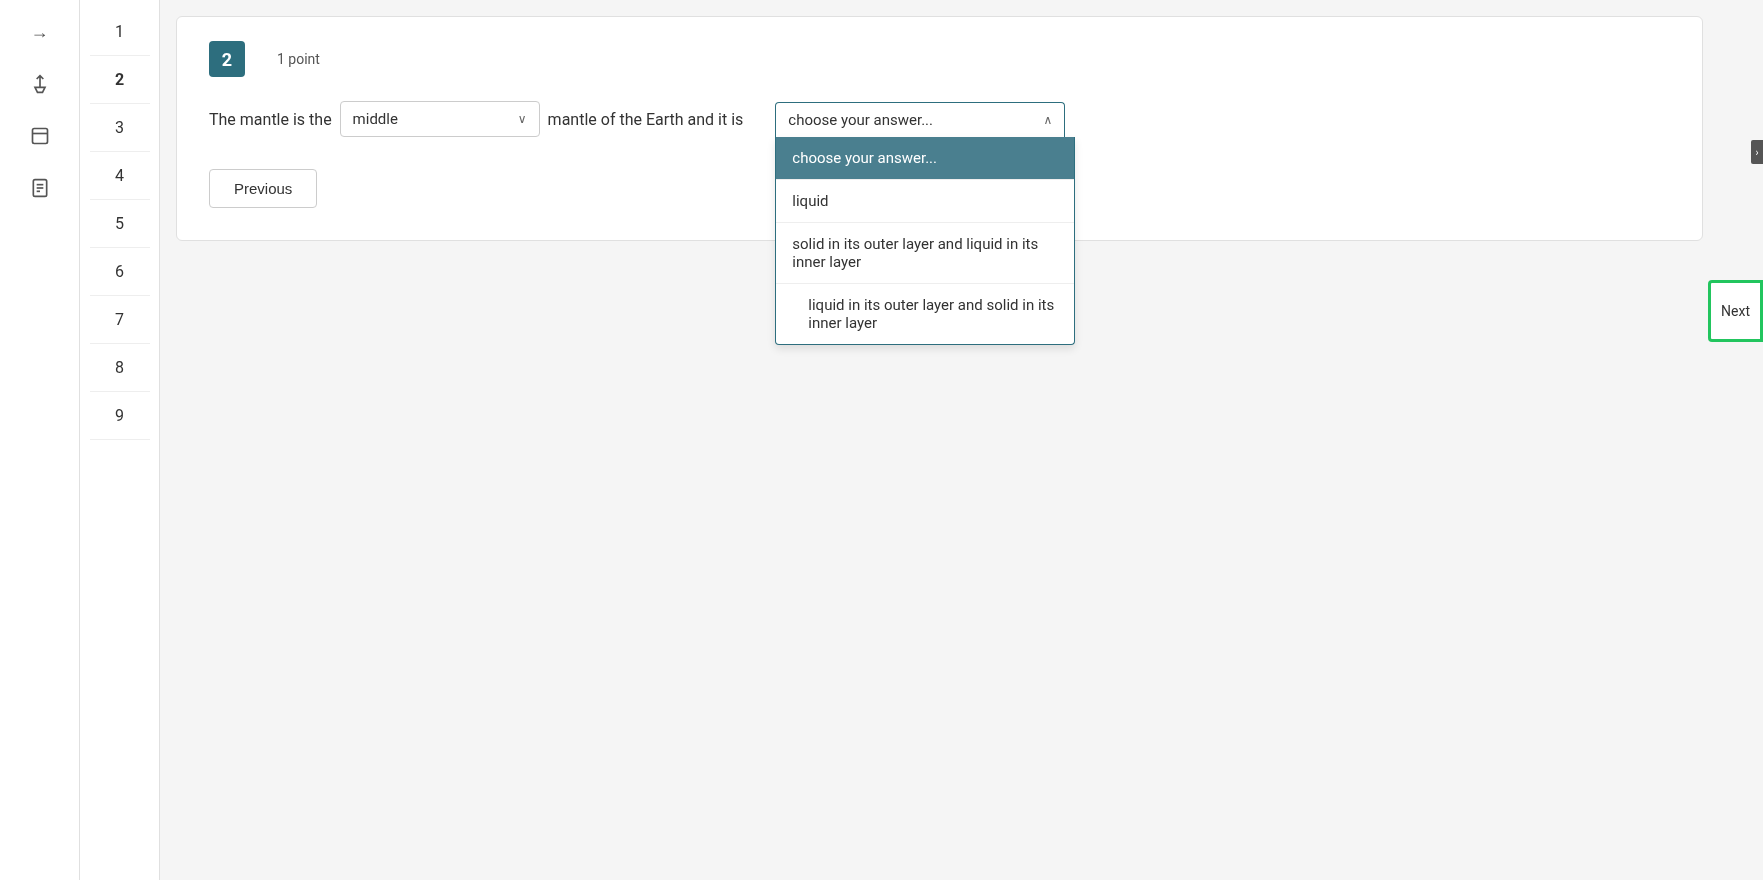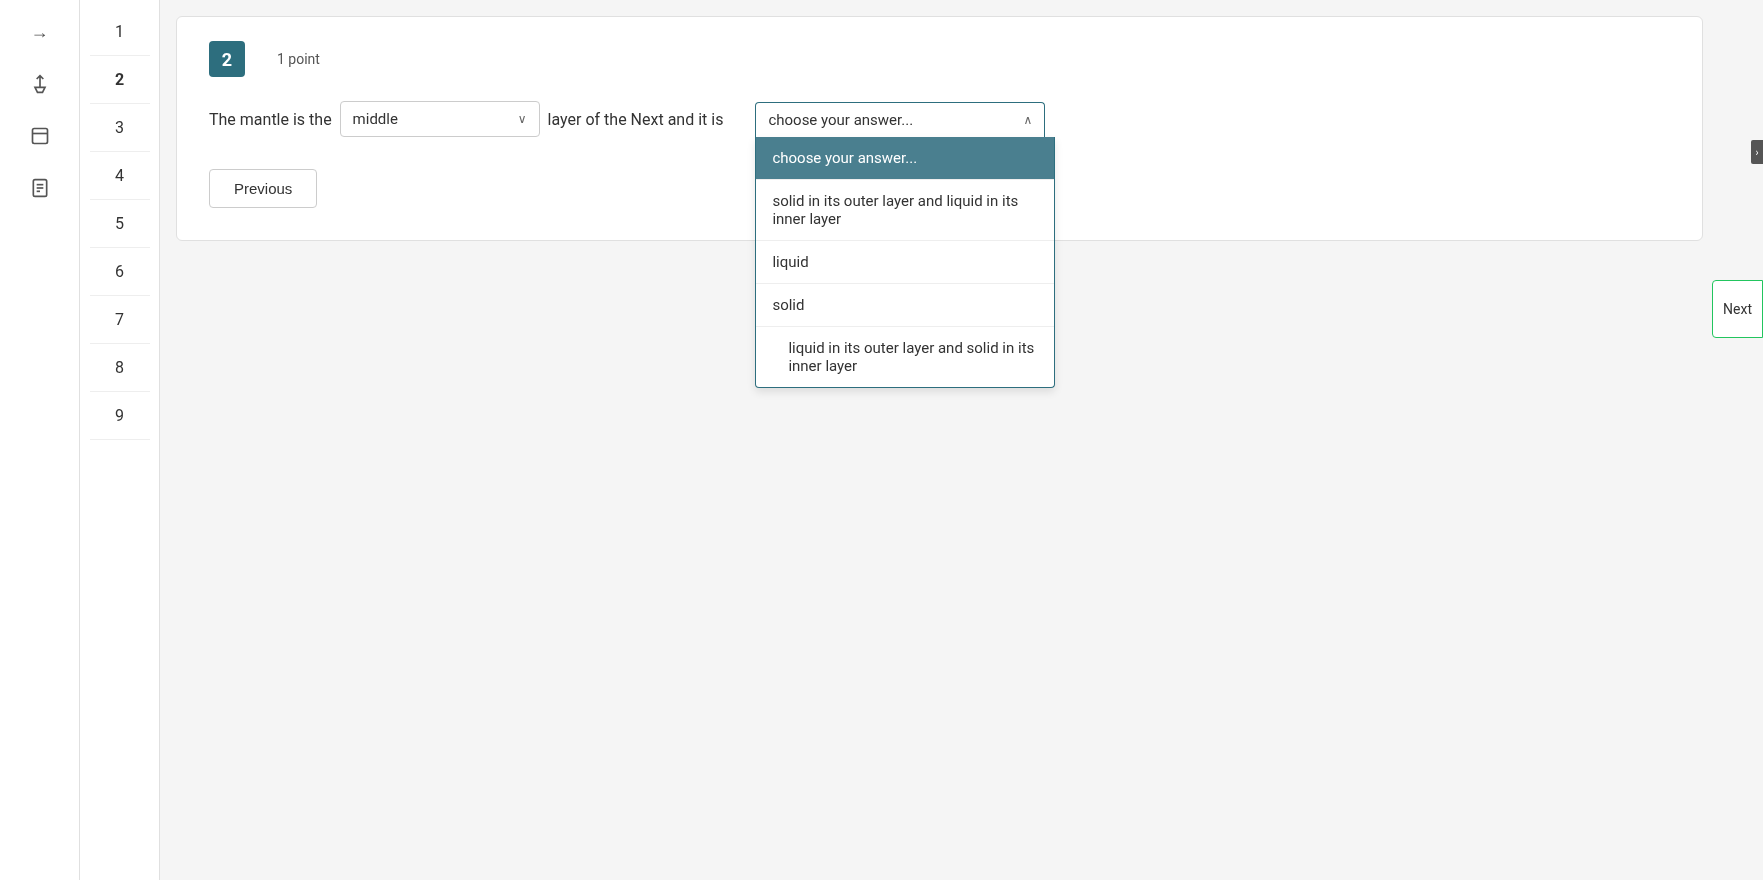--- a/index.html
+++ b/index.html
@@ -202,21 +202,21 @@
       border-radius: 4px;
       cursor: pointer;
     }
 
     
     .edge-next {
       position: absolute;
       right: 0;
       top: 280px;
       background: #fff;
-      border: 1px solid #22c55e;
+      border: 3px solid #22c55e;
       padding: 20px 10px;
       font-size: 14px;
       color: #333;
       cursor: pointer;
       display: flex;
       align-items: center;
       justify-content: center;
       border-radius: 4px 0 0 4px;
     }
 
@@ -288,33 +288,32 @@
     <div class="question-body">
       <span>The mantle is the</span>
 
       <div class="dropdown-container">
         <div class="dropdown-trigger">
           <span>middle</span>
           <span class="chevron">∨</span>
         </div>
       </div>
 
-      <span>layer of the Next  and it is</span>
+      <span>mantle of the Earth  and it is</span>
 
       <div class="dropdown-container" style="position: relative; margin-left: 24px;">
         <div class="dropdown-trigger dropdown-answer open" style="min-width: 290px; border-color: #2d6e7e;">
           <span>choose your answer...</span>
           <span class="chevron">∧</span>
         </div>
 
         <div class="dropdown-menu answer-menu" style="width: 300px; border-color: #2d6e7e;">
           <div class="dropdown-option selected">choose your answer...</div>
+          <div class="dropdown-option">liquid</div>
           <div class="dropdown-option">solid in its outer layer and liquid in its inner layer</div>
-          <div class="dropdown-option">liquid</div>
-          <div class="dropdown-option">solid</div>
           <div class="dropdown-option">liquid in its outer layer and solid in its inner layer</div>
         </div>
       </div>
     </div>
 
     <div class="nav-buttons">
       <button class="prev-btn">Previous</button>
     </div>
 
   </div>

